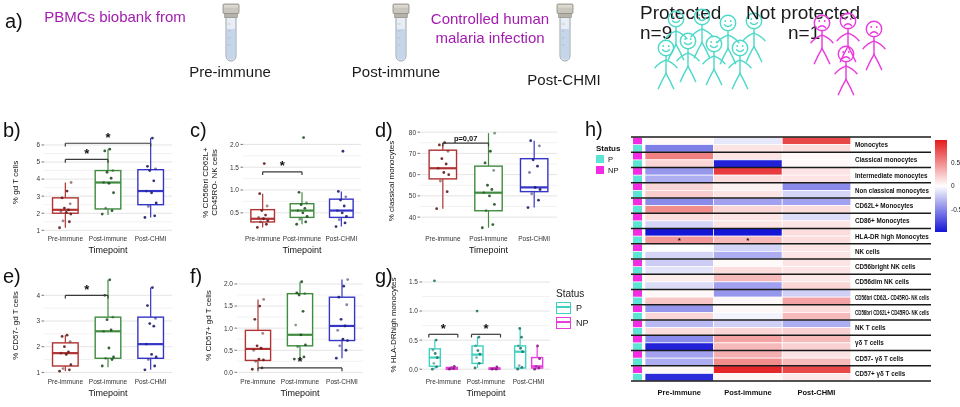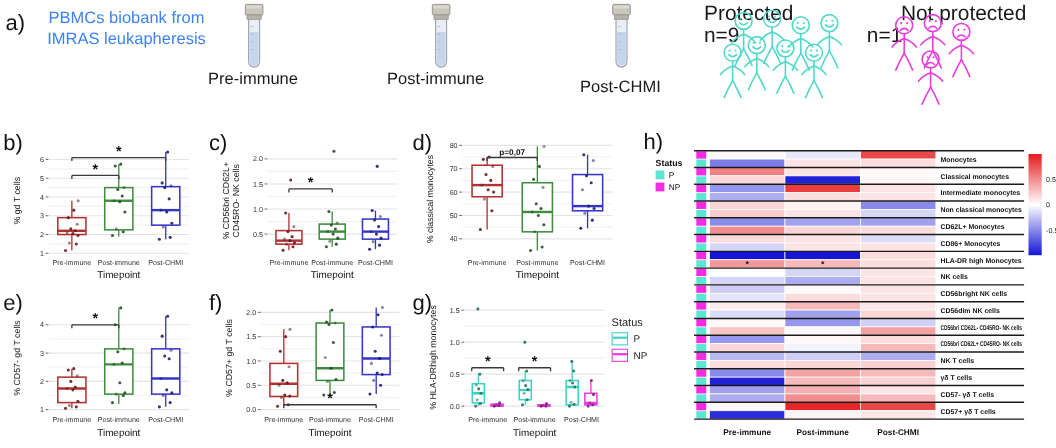--- a/index.html
+++ b/index.html
@@ -1,38 +1,37 @@
 <!DOCTYPE html>
 <html><head>
 <meta charset="utf-8">
 <style>
   html,body{margin:0;padding:0;background:#fff;}
   .fig{position:relative;width:960px;height:407px;background:#fff;overflow:hidden;
        font-family:"Liberation Sans",sans-serif;}
   .letter{position:absolute;font-size:20px;color:#111;}
-  .atext{position:absolute;font-size:15px;line-height:1.25;color:#3b82f6;text-align:center;}
+  .atext{position:absolute;font-size:15px;line-height:1.25;color:#a21caf;text-align:center;}
   .tplabel{position:absolute;font-size:15px;color:#1a1a1a;text-align:center;}
   .gtitle{position:absolute;font-size:19px;color:#1a1a1a;}
   .glegend{position:absolute;font-size:9px;color:#222;}
   .glt{font-size:10px;margin-bottom:3px;}
   .gle{display:flex;align-items:center;gap:5px;margin-bottom:3px;}
   .swatch{display:inline-block;width:13px;height:10px;border:1.5px solid #000;background:#fdfdfd;}
   .swatch i{display:block;height:1.8px;margin-top:3.2px;}
   svg{position:absolute;overflow:visible;}
 </style>
 </head>
 <body>
 
 <div class="fig">
 
   <div class="letter" style="left:5px;top:10px">a)</div>
 
   <div class="atext" style="left:24px;top:8px;width:182px">
     <div>PBMCs biobank from</div>
-    <div>IMRAS leukapheresis</div>
   </div>
   <svg id="tube-0" style="left:219px;top:4px" width="24" height="62" viewBox="0 0 24 62">
       <path d="M7 13 h10 v39 a5 5 0 0 1 -10 0 Z" fill="#e9eef6" stroke="#99a3af" stroke-width="1"></path>
       <path d="M8 25 h8 v26.5 a4 4.2 0 0 1 -8 0 Z" fill="#c4d4e9" stroke="none" opacity="0.95"></path>
       <line x1="8.7" y1="20" x2="11.5" y2="20" stroke="#a8b5c4" stroke-width="0.7"></line>
       <line x1="8.7" y1="27" x2="11.5" y2="27" stroke="#a8b5c4" stroke-width="0.7"></line>
       <line x1="8.7" y1="34" x2="11.5" y2="34" stroke="#a8b5c4" stroke-width="0.7"></line>
       <line x1="8.7" y1="41" x2="11.5" y2="41" stroke="#a8b5c4" stroke-width="0.7"></line>
       <rect x="5.5" y="9" width="13" height="4.5" fill="#b6b3aa" stroke="#908d84" stroke-width="0.6"></rect>
       <rect x="4" y="0" width="16" height="9.5" rx="1" fill="#c9c6bd" stroke="#8e8b82" stroke-width="0.8"></rect>
@@ -43,20 +42,22 @@
       <path d="M8 25 h8 v26.5 a4 4.2 0 0 1 -8 0 Z" fill="#c4d4e9" stroke="none" opacity="0.95"></path>
       <line x1="8.7" y1="20" x2="11.5" y2="20" stroke="#a8b5c4" stroke-width="0.7"></line>
       <line x1="8.7" y1="27" x2="11.5" y2="27" stroke="#a8b5c4" stroke-width="0.7"></line>
       <line x1="8.7" y1="34" x2="11.5" y2="34" stroke="#a8b5c4" stroke-width="0.7"></line>
       <line x1="8.7" y1="41" x2="11.5" y2="41" stroke="#a8b5c4" stroke-width="0.7"></line>
       <rect x="5.5" y="9" width="13" height="4.5" fill="#b6b3aa" stroke="#908d84" stroke-width="0.6"></rect>
       <rect x="4" y="0" width="16" height="9.5" rx="1" fill="#c9c6bd" stroke="#8e8b82" stroke-width="0.8"></rect>
       <rect x="5" y="1" width="14" height="2.6" fill="#dcd9d0" stroke="none"></rect>
     </svg>
   <div class="atext" style="left:419px;top:10px;width:142px">
+    <div>Controlled human</div>
+    <div>malaria infection</div>
   </div>
   <svg id="tube-2" style="left:553px;top:4px" width="24" height="62" viewBox="0 0 24 62">
       <path d="M7 13 h10 v39 a5 5 0 0 1 -10 0 Z" fill="#e9eef6" stroke="#99a3af" stroke-width="1"></path>
       <path d="M8 25 h8 v26.5 a4 4.2 0 0 1 -8 0 Z" fill="#c4d4e9" stroke="none" opacity="0.95"></path>
       <line x1="8.7" y1="20" x2="11.5" y2="20" stroke="#a8b5c4" stroke-width="0.7"></line>
       <line x1="8.7" y1="27" x2="11.5" y2="27" stroke="#a8b5c4" stroke-width="0.7"></line>
       <line x1="8.7" y1="34" x2="11.5" y2="34" stroke="#a8b5c4" stroke-width="0.7"></line>
       <line x1="8.7" y1="41" x2="11.5" y2="41" stroke="#a8b5c4" stroke-width="0.7"></line>
       <rect x="5.5" y="9" width="13" height="4.5" fill="#b6b3aa" stroke="#908d84" stroke-width="0.6"></rect>
       <rect x="4" y="0" width="16" height="9.5" rx="1" fill="#c9c6bd" stroke="#8e8b82" stroke-width="0.8"></rect>
@@ -153,21 +154,21 @@
         <circle cx="2.5" cy="-1.8" r="0.85" fill="#4ED9C9" stroke="none"></circle>
         <path d="M -3.2 1.5 Q 0 4.8 3.2 1.5"></path>
         <path d="M0 7 L0 23"></path>
         <path d="M0 11 Q -6 13 -10 18"></path>
         <path d="M0 11 Q 6 13 10 18"></path>
         <path d="M0 23 Q -4 30 -7 37"></path>
         <path d="M0 23 Q 4 30 7 37"></path>
       </g>
     </svg>
 
-  <div class="gtitle" style="left:819px;top:2px">Not protected</div>
+  <div class="gtitle" style="left:746px;top:2px">Not protected</div>
   <div class="gtitle" style="left:788px;top:22px">n=1</div>
   <svg id="figs-1" style="left:804px;top:10px" width="110" height="95">
       <g transform="translate(18,13) scale(1.1)" stroke="#EA3BDF" fill="none" stroke-width="1.3" stroke-linecap="round">
         <circle cx="0" cy="0" r="7"></circle>
         <circle cx="-2.5" cy="-1.8" r="0.85" fill="#EA3BDF" stroke="none"></circle>
         <circle cx="2.5" cy="-1.8" r="0.85" fill="#EA3BDF" stroke="none"></circle>
         <path d="M -3.2 4.2 Q 0 0.9 3.2 4.2"></path>
         <path d="M0 7 L0 23"></path>
         <path d="M0 11 Q -6 13 -10 18"></path>
         <path d="M0 11 Q 6 13 10 18"></path>

